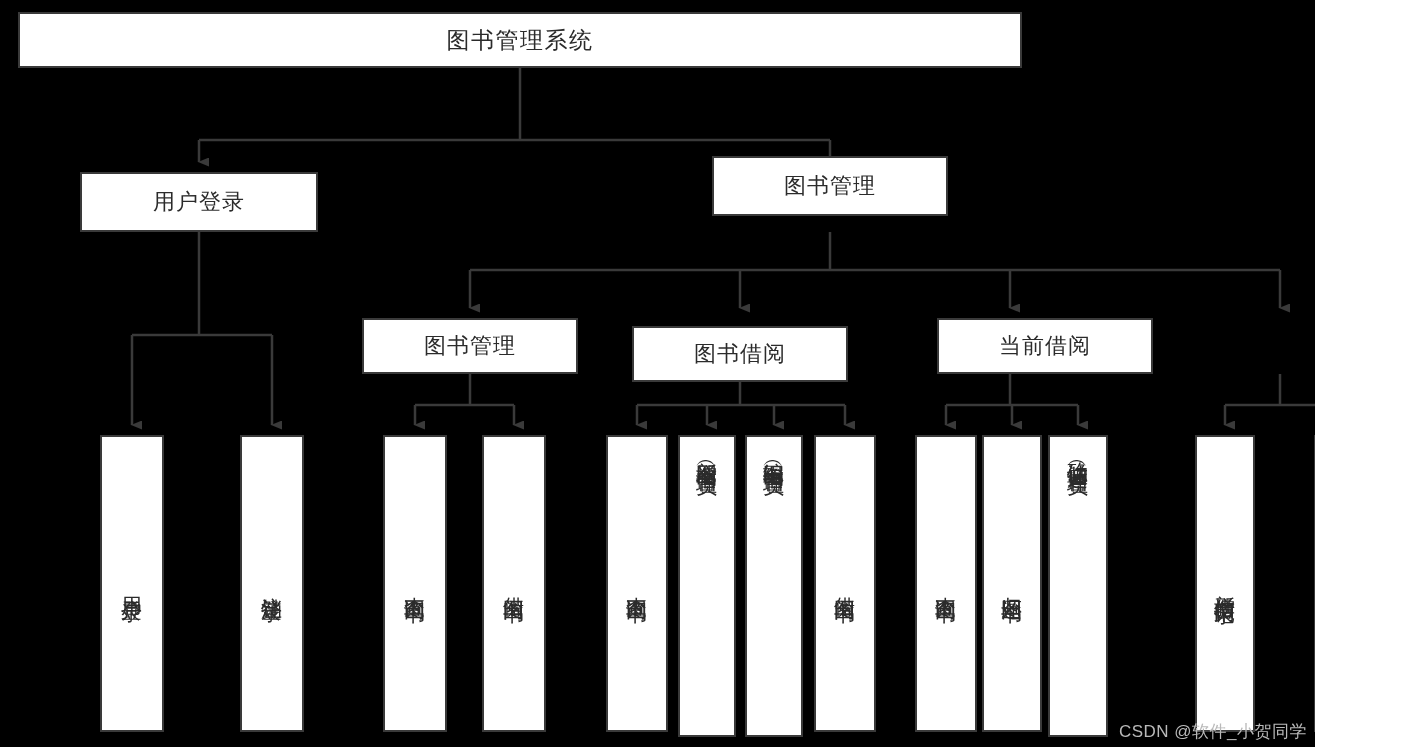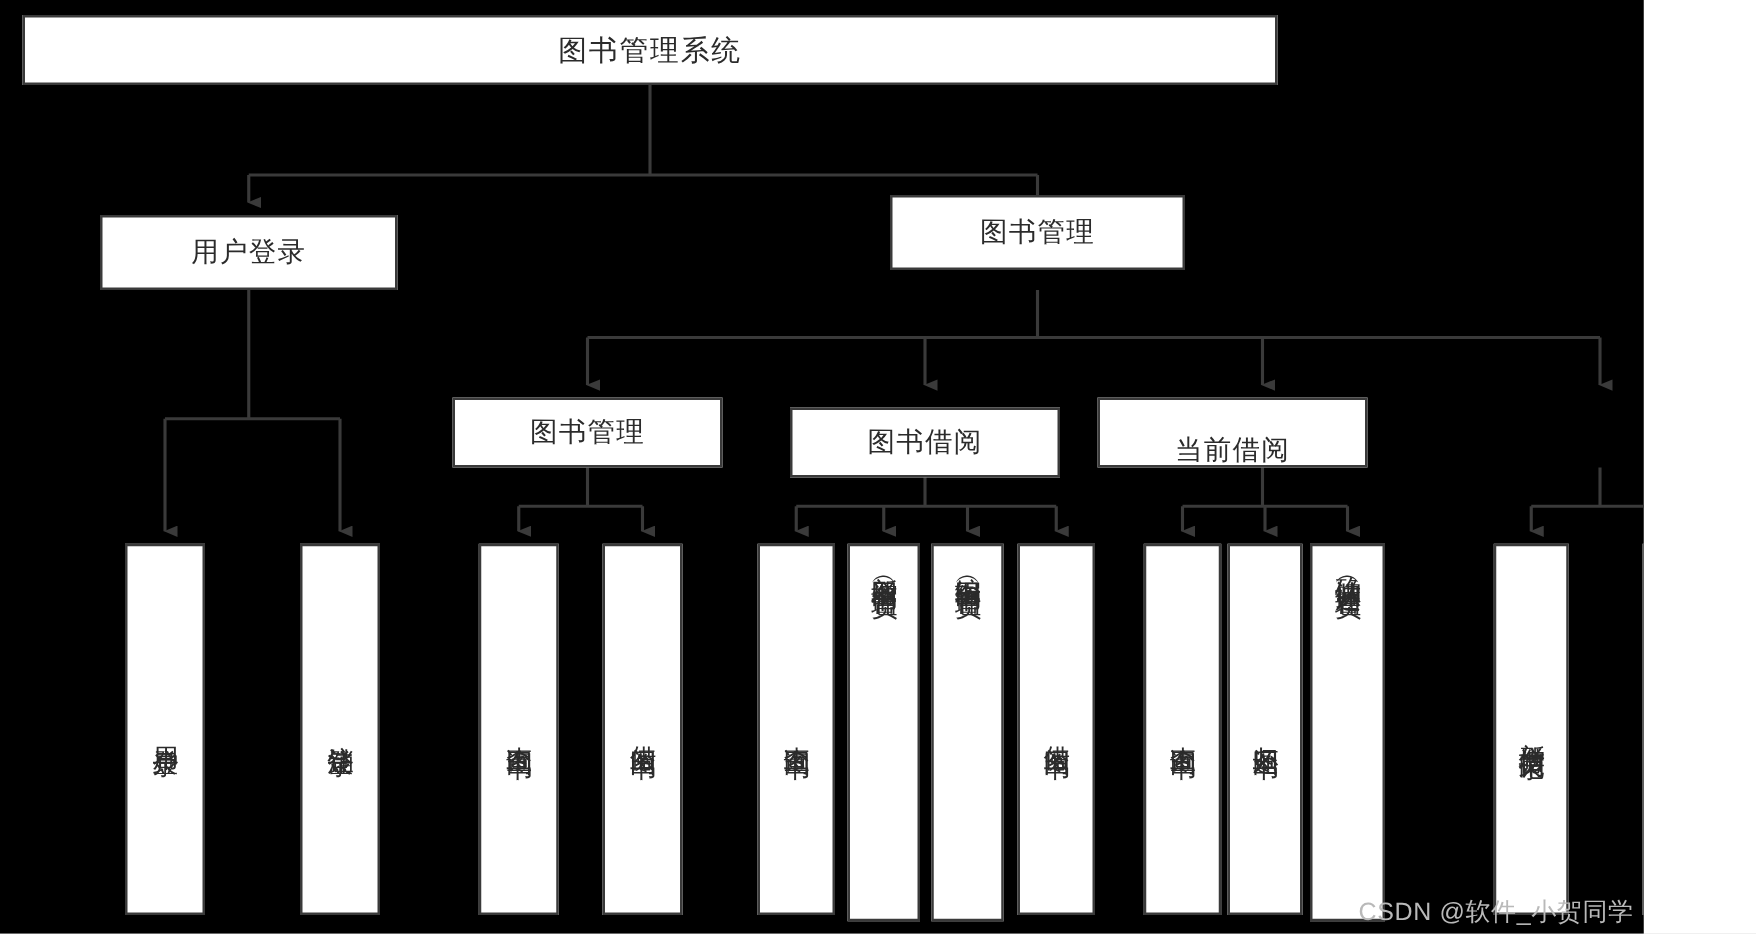--- a/index.html
+++ b/index.html
@@ -66,21 +66,21 @@
     line-height:1;
   }
   .node.v.centered{
     align-items:center;
     padding-top:0;
   }
   #watermark{
     position:absolute;
     right:8px;
     bottom:4px;
-    font-size:20px;
+    font-size:17px;
     color:#b9b9b9;
     letter-spacing:0.5px;
     white-space:nowrap;
     user-select:none;
   }
 </style>
 </head>
 <body>
 
 <div id="diagram-root">
@@ -145,21 +145,21 @@
   <div class="node h" style="left:712px; top:156px; width:236px; height:60px;">
     <span class="node-label">图书管理</span>
   </div>
 
   <div class="node h" style="left:362px; top:318px; width:216px; height:56px;">
     <span class="node-label">图书管理</span>
   </div>
   <div class="node h" style="left:632px; top:326px; width:216px; height:56px;">
     <span class="node-label">图书借阅</span>
   </div>
-  <div class="node h" style="left:878px; top:318px; width:216px; height:56px;align-items:flex-end;">
+  <div class="node h" style="left:937px; top:318px; width:216px; height:56px;">
     <span class="node-label">当前借阅</span>
   </div>
 
   <div class="node v centered" style="left:100px; top:435px; width:64px; height:297px;">
     <span class="node-label">用户登录</span>
   </div>
   <div class="node v centered" style="left:240px; top:435px; width:64px; height:297px;">
     <span class="node-label">注销登录</span>
   </div>
 

